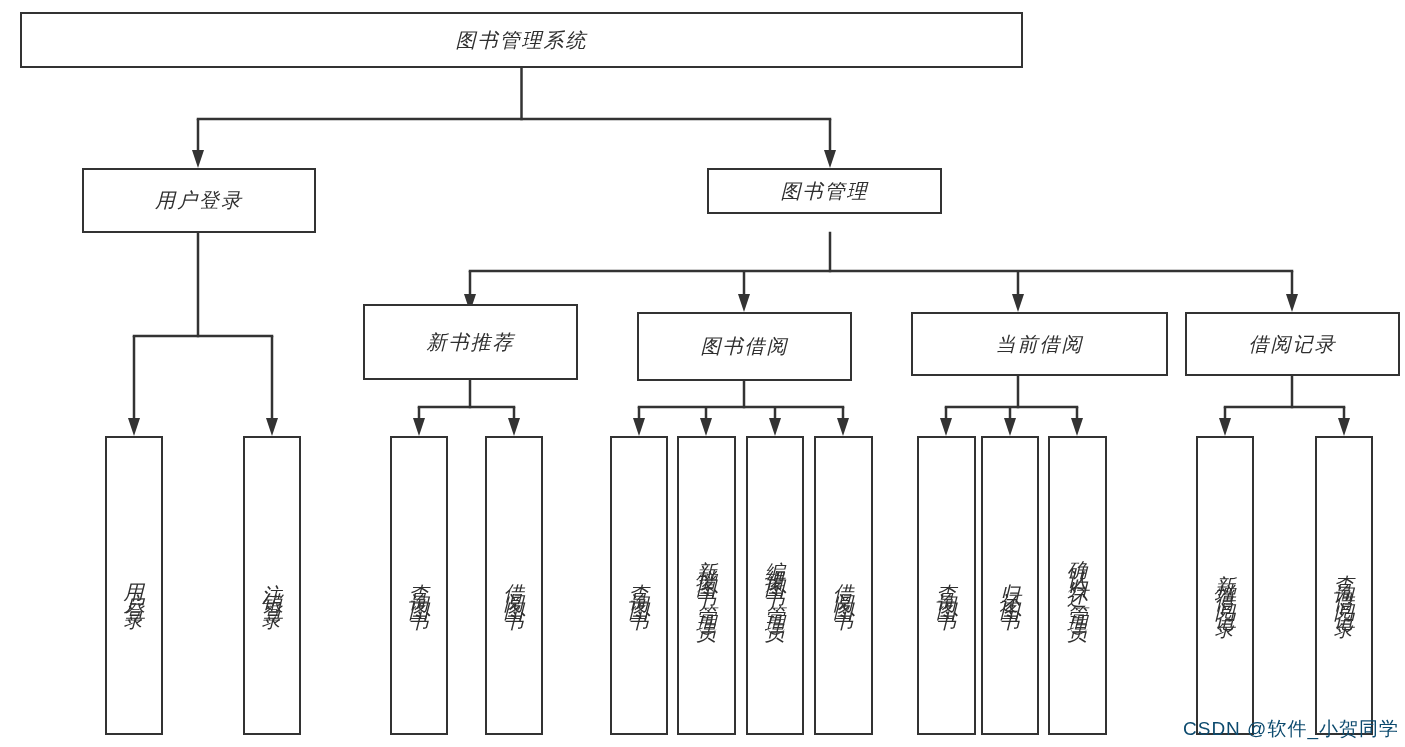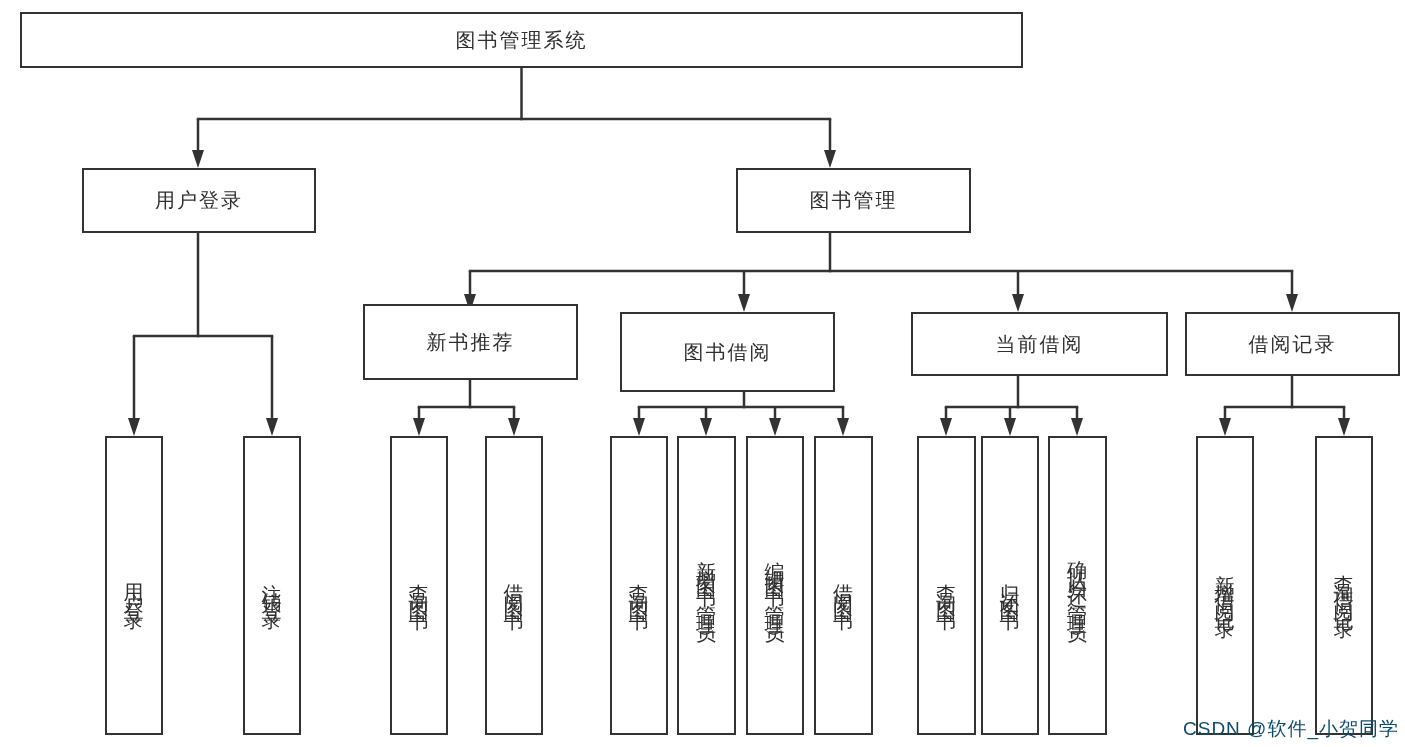--- a/index.html
+++ b/index.html
@@ -4,21 +4,21 @@
 <style>
   html,body{margin:0;padding:0;background:#ffffff;}
   .stage{
     position:relative;width:1405px;height:747px;background:#ffffff;
     font-family:"Liberation Sans","DejaVu Sans",sans-serif;overflow:hidden;
   }
   svg.connectors{position:absolute;left:0;top:0;z-index:1;}
   .box{
     position:absolute;background:#ffffff;border:2.5px solid #333333;
     box-sizing:border-box;display:flex;align-items:center;justify-content:center;
-    color:#2f2f2f;z-index:2;
+    color:#2f2f2f;z-index:2;font-style:italic;
   }
   .h-box{font-size:20px;letter-spacing:2px;}
   .v-box .vtext{
     writing-mode:vertical-rl;text-orientation:mixed;
     font-size:20px;letter-spacing:9px;line-height:1.0;
   }
   .watermark{
     position:absolute;left:1183px;top:716px;z-index:3;
     font-size:19px;color:#0c4a6e;letter-spacing:1px;white-space:nowrap;
   }
@@ -73,28 +73,28 @@
     </g>
   </svg>
 
   <div class="box h-box" style="left:20px;top:12px;width:1003px;height:56px">
     <span>图书管理系统</span>
   </div>
 
   <div class="box h-box" style="left:82px;top:168px;width:234px;height:65px">
     <span>用户登录</span>
   </div>
-  <div class="box h-box" style="left:736px;top:168px;width:235px;height:65px">
+  <div class="box h-box" style="left:707px;top:168px;width:235px;height:46px">
     <span>图书管理</span>
   </div>
 
   <div class="box h-box" style="left:363px;top:304px;width:215px;height:76px">
     <span>新书推荐</span>
   </div>
-  <div class="box h-box" style="left:620px;top:312px;width:215px;height:80px">
+  <div class="box h-box" style="left:637px;top:312px;width:215px;height:69px">
     <span>图书借阅</span>
   </div>
   <div class="box h-box" style="left:911px;top:312px;width:257px;height:64px">
     <span>当前借阅</span>
   </div>
   <div class="box h-box" style="left:1185px;top:312px;width:215px;height:64px">
     <span>借阅记录</span>
   </div>
 
   <div class="box v-box" style="left:105px;top:436px;width:58px;height:299px">

